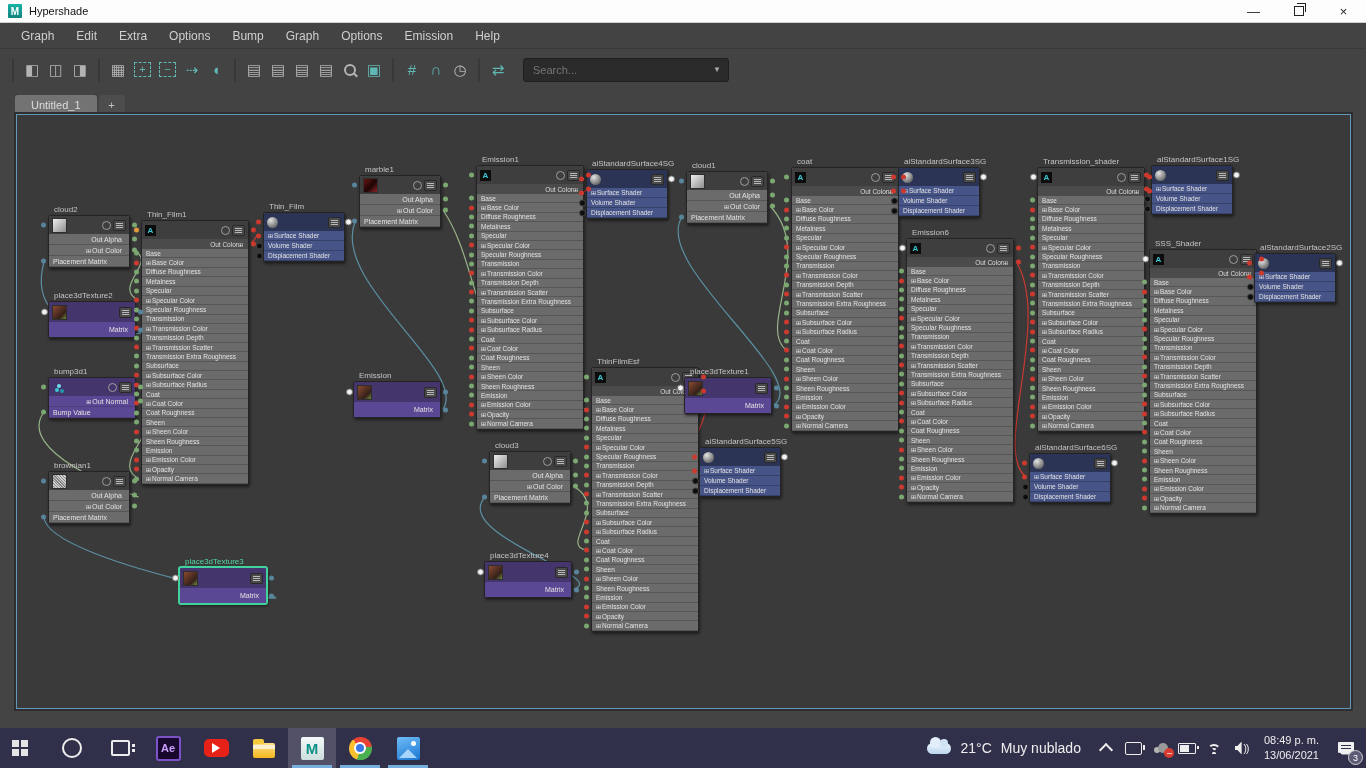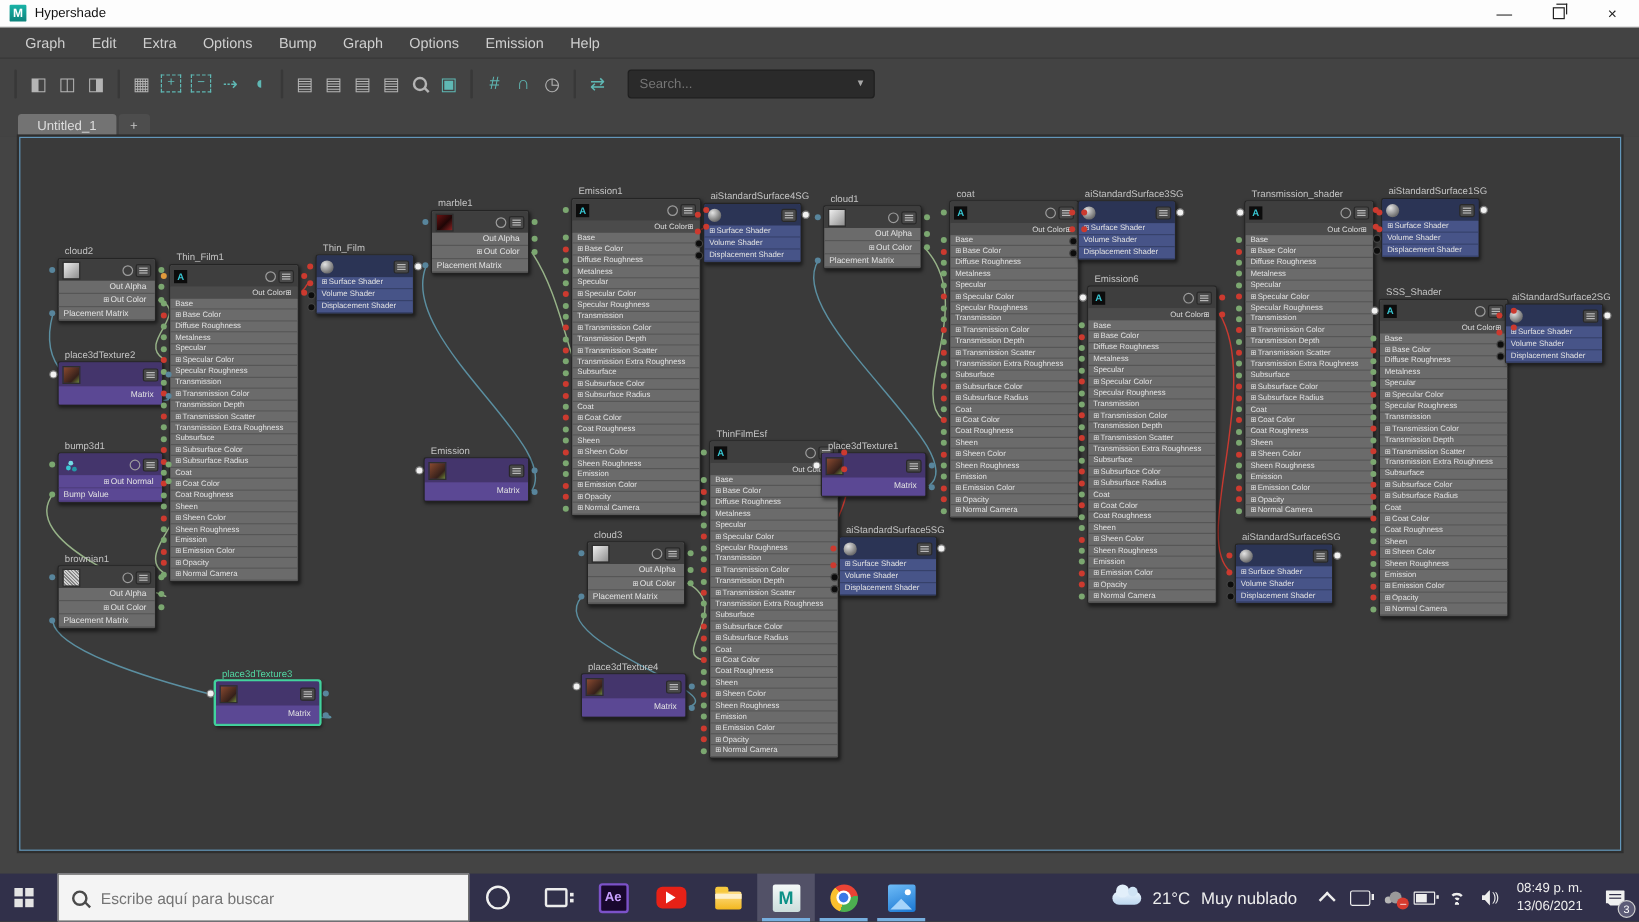--- a/index.html
+++ b/index.html
@@ -1472,24 +1472,20 @@
         <span class="pdot L" style="background: rgb(13, 13, 13); border: 1px solid rgb(68, 68, 68);"></span>
         <span>Displacement Shader</span>
       </div>
     </div>
   </div>
 
 <div class="taskbar">
   <div class="tb-start">
       <span class="winlogo"></span>
     </div>
-  <div class="tb-searchbox">
-    <span class="dmag"></span>
-    <input placeholder="Escribe aquí para buscar" style="">
-  </div>
   <div style="display:flex">
       <div class="app">
         <span class="i-cortana"></span>
       </div>
       <div class="app">
         <span class="i-taskview"></span>
       </div>
       <div class="app">
         <span class="i-ae">Ae</span>
       </div>

